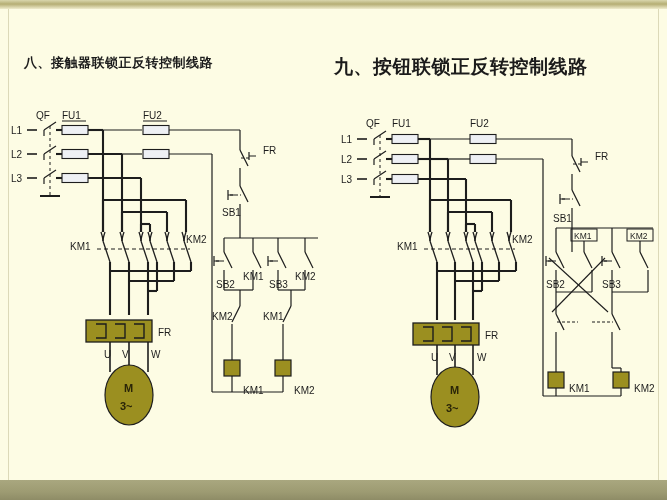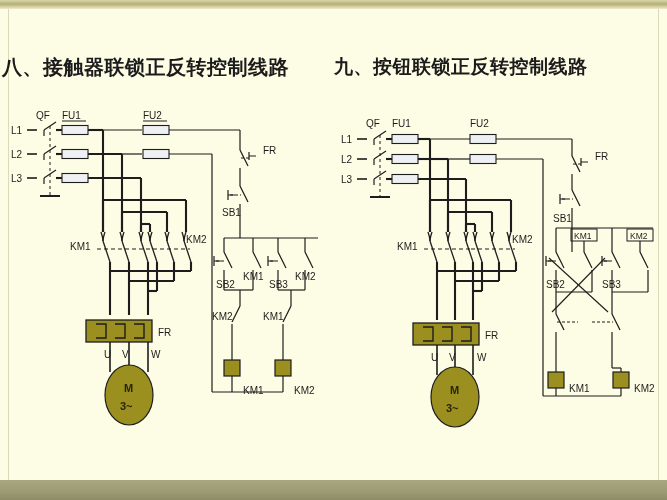--- a/index.html
+++ b/index.html
@@ -11,21 +11,21 @@
   }
   #page{position:absolute;left:0;top:0;width:667px;height:500px;background:#fdfce4;}
   .topband{position:absolute;left:0;top:0;width:667px;height:9px;
     background:linear-gradient(180deg,#d9d6ac 0%,#b5ae74 45%,#efeccc 100%);}
   .botband{position:absolute;left:0;bottom:0;width:667px;height:20px;
     background:linear-gradient(180deg,#a9a77f 0%,#9d9b72 60%,#8e8c66 100%);}
   .edgeL{position:absolute;left:8px;top:9px;width:1px;height:471px;background:#dcd9b8;}
   .edgeR{position:absolute;right:8px;top:9px;width:1px;height:471px;background:#dcd9b8;}
   .title{position:absolute;font-weight:bold;color:#1b1b1b;white-space:nowrap;
     font-family:"DejaVu Sans","Liberation Sans",sans-serif;}
-  #title-left{left:2px;top:54px;font-size:20px;letter-spacing:0.5px;}
+  #title-left{left:24px;top:54px;font-size:13px;letter-spacing:0.5px;}
   #title-right{left:334px;top:54px;font-size:19px;letter-spacing:0.5px;text-align:center;}
   svg{position:absolute;left:0;top:0;}
   .lbl{font-family:"Liberation Sans","DejaVu Sans",sans-serif;font-size:10px;fill:#1d1d1d;}
   .lbl-sm{font-family:"Liberation Sans","DejaVu Sans",sans-serif;font-size:8.5px;fill:#1d1d1d;}
   .mtxt{font-family:"Liberation Sans","DejaVu Sans",sans-serif;font-size:11px;fill:#2a2508;font-weight:bold;}
 </style>
 </head>
 <body>
 
 <div id="page">

